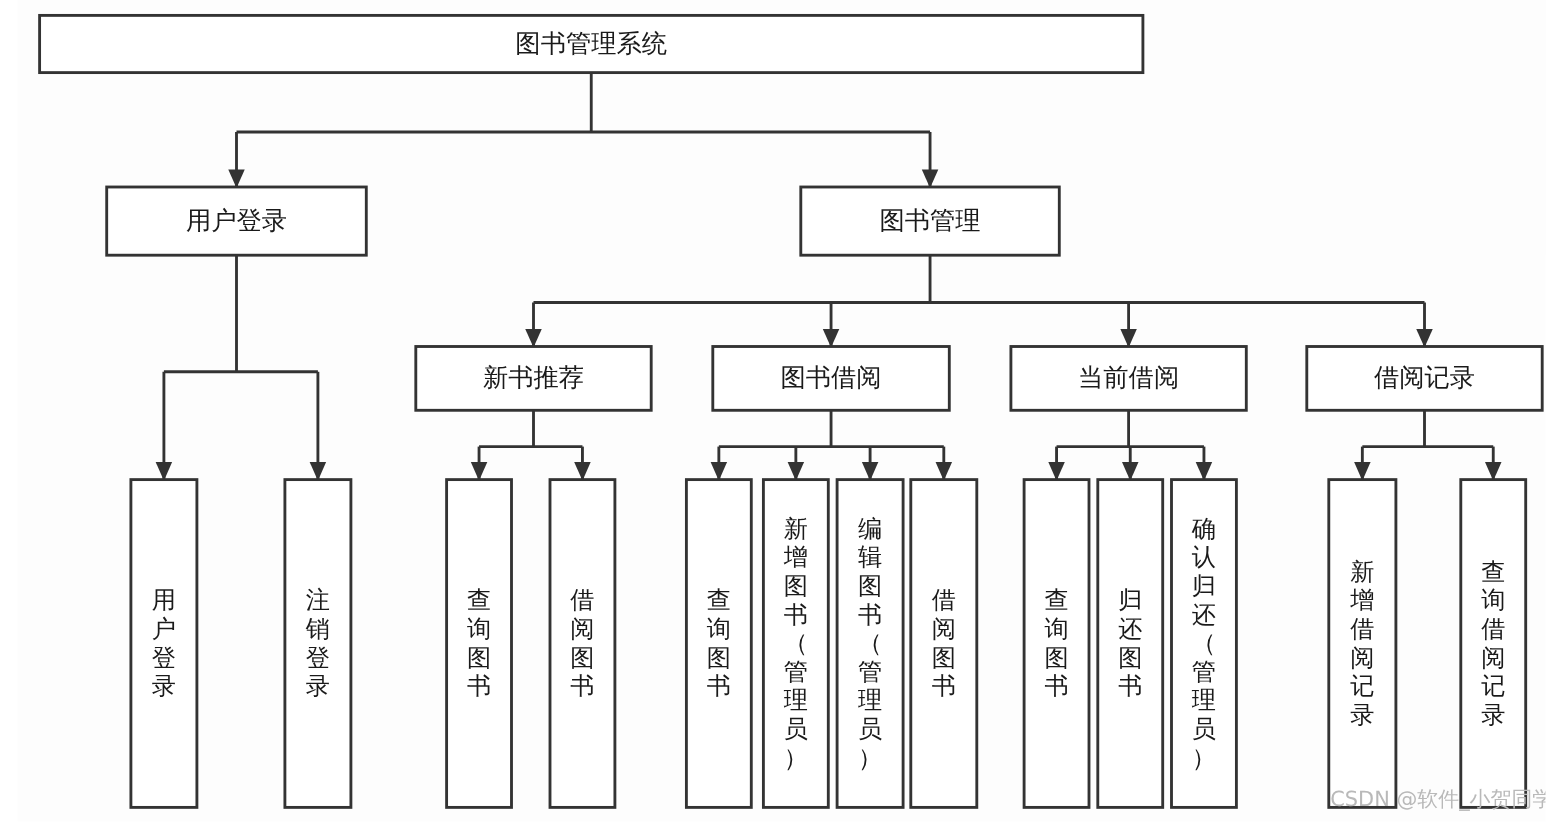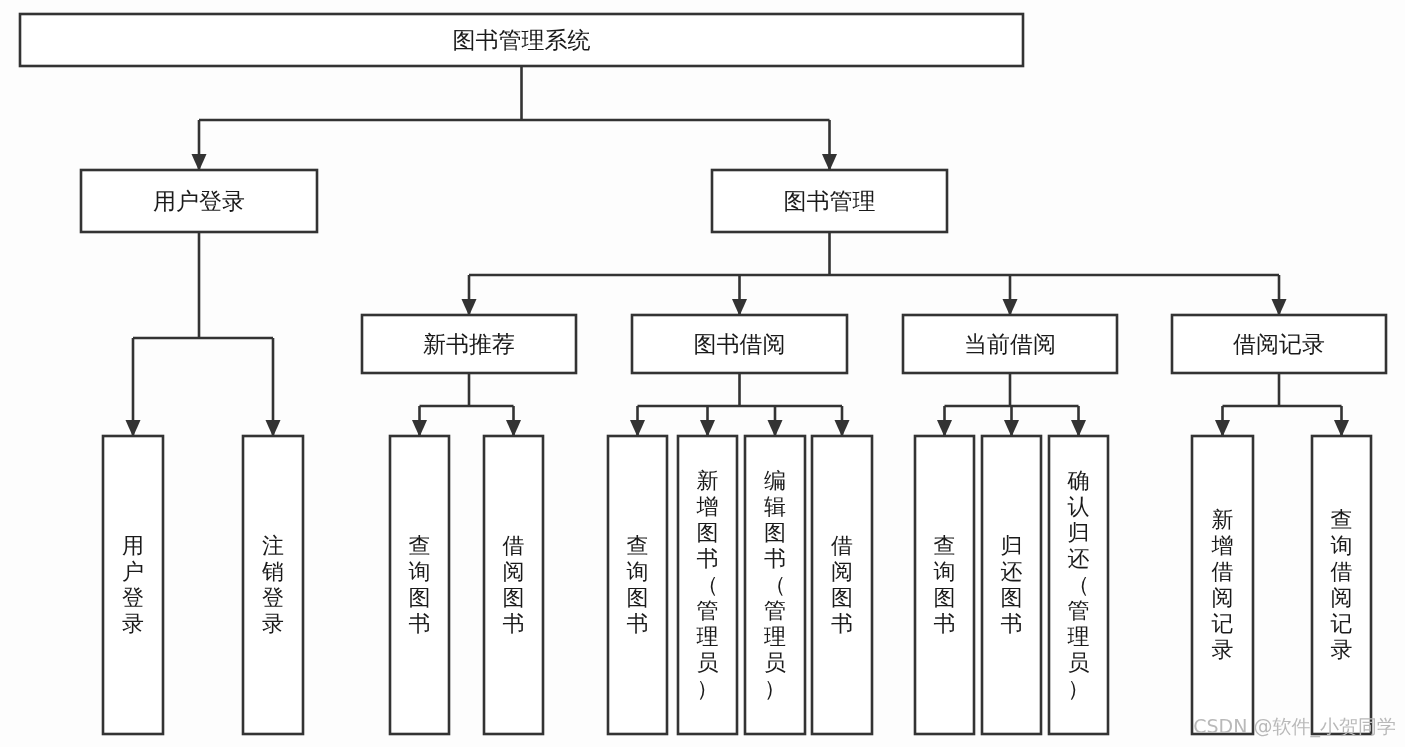--- a/index.html
+++ b/index.html
@@ -10,21 +10,21 @@
   }
   body {
     width: 1405px;
     height: 747px;
     position: relative;
     overflow: hidden;
     font-family: "DejaVu Sans", "Liberation Sans", sans-serif;
   }
   #diagram-root {
     position: absolute;
-    left: 0;
+    left: 16px;
     top: 0;
     width: 1181px;
     height: 747px;
   }
   svg#flow-svg {
     display: block;
     width: 1405px;
     height: 747px;
     background: #fdfdfd;
   }

